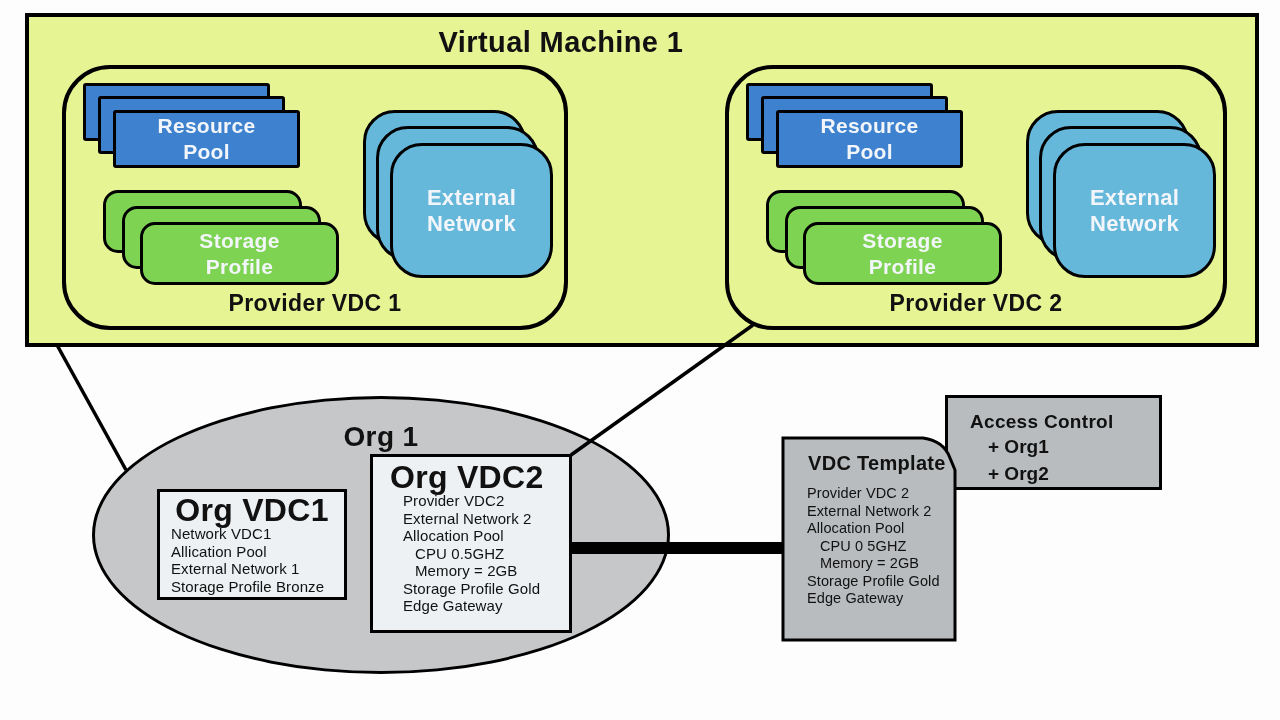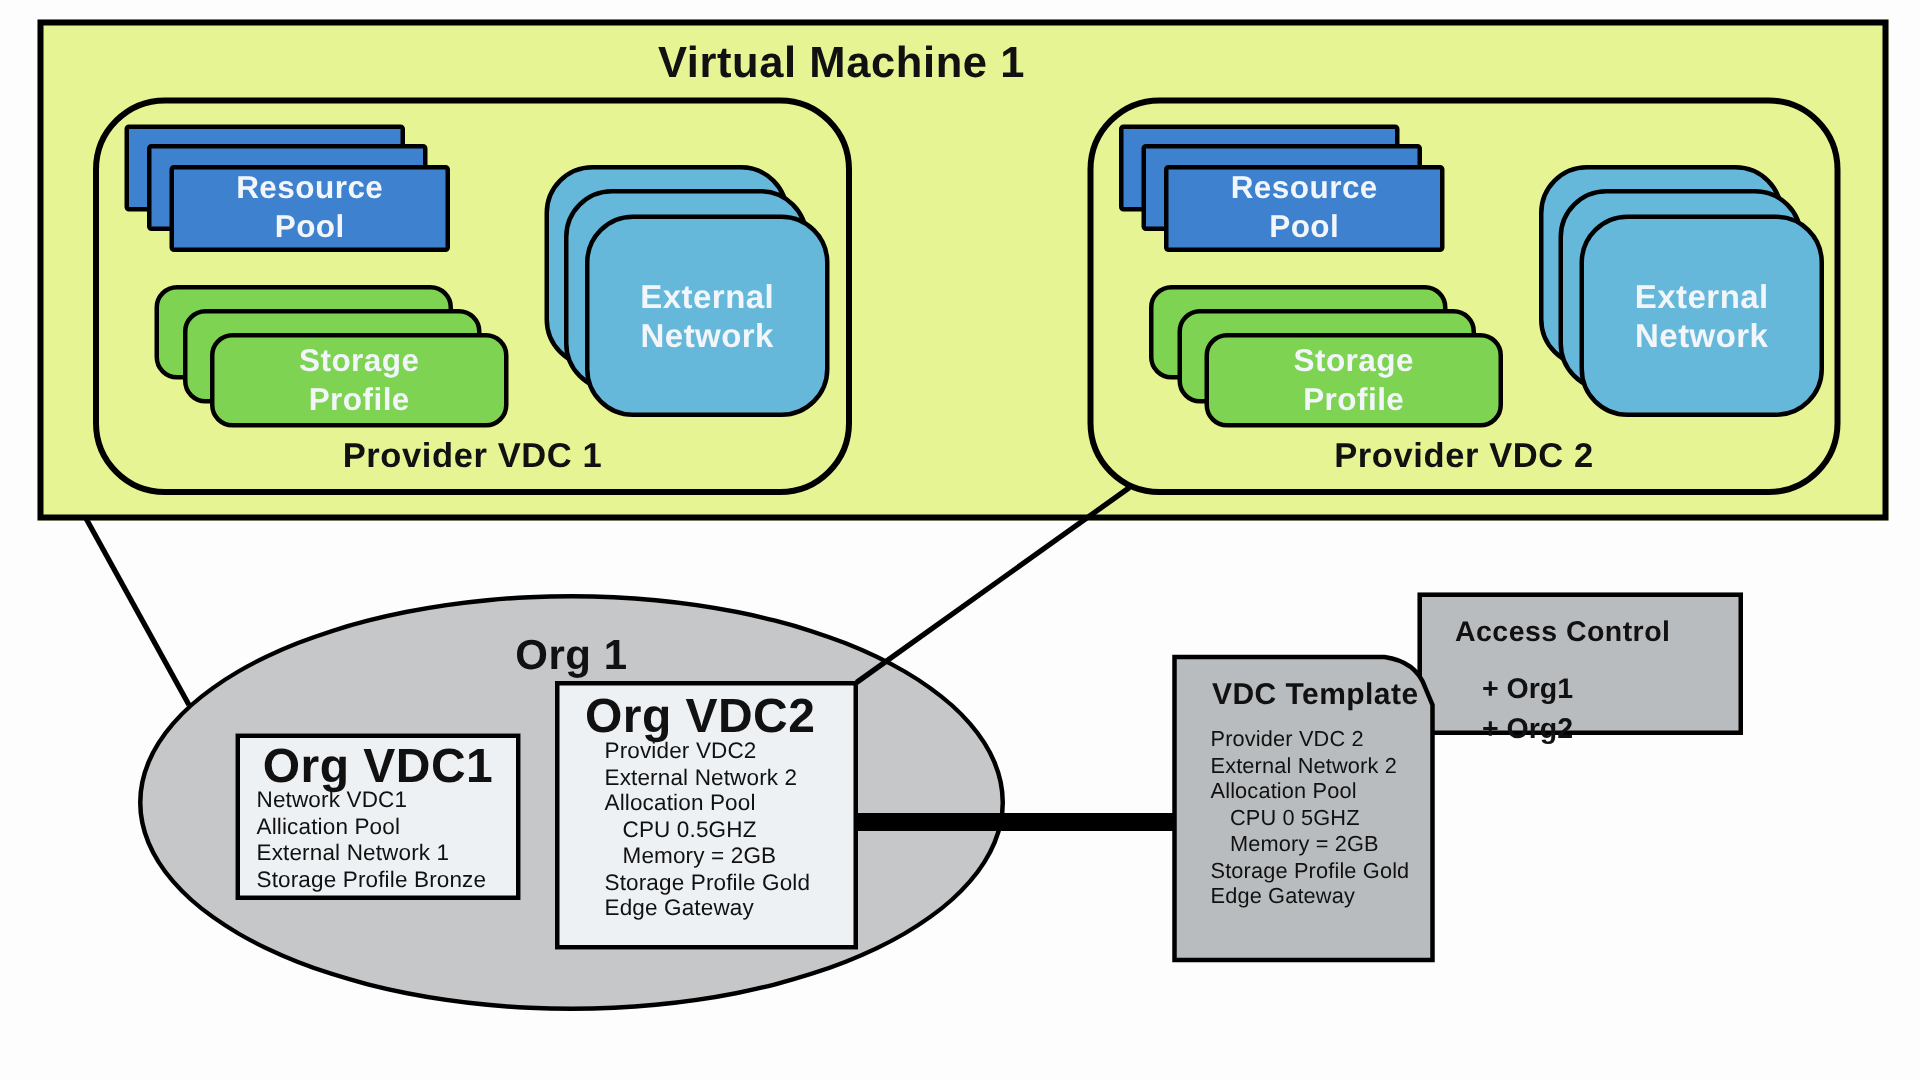--- a/index.html
+++ b/index.html
@@ -61,21 +61,21 @@
   .vdc1 .vdc-line{padding-left:11px;}
   .vdc2 .vdc-line{padding-left:30px;}
   .vdc2 .vdc-line.indent{padding-left:42px;}
   
   .access-box{
     position:absolute;left:945px;top:395px;width:217px;height:95px;
     background:var(--panel-gray,#b9bcbe);border:3px solid #000;box-sizing:border-box;z-index:4;
   }
   .access-title{font-size:19px;font-weight:600;letter-spacing:.3px;padding:13px 0 0 22px;}
   .access-entry{display:block;font-size:19px;font-weight:600;padding-left:40px;line-height:27px;}
-  .access-entries{margin-top:13px;}
+  .access-entries{margin-top:0;}
   
   .template-shape{position:absolute;left:0;top:0;z-index:5;}
   .template-text{position:absolute;left:783px;top:438px;width:172px;z-index:6;}
   .template-title{font-size:20px;font-weight:600;letter-spacing:.3px;padding:14px 0 10px 25px;}
   .template-line{display:block;font-size:14.5px;line-height:17.5px;padding-left:24px;letter-spacing:.1px;}
   .template-line.indent{padding-left:37px;}
 </style>
 </head>
 <body>
 

